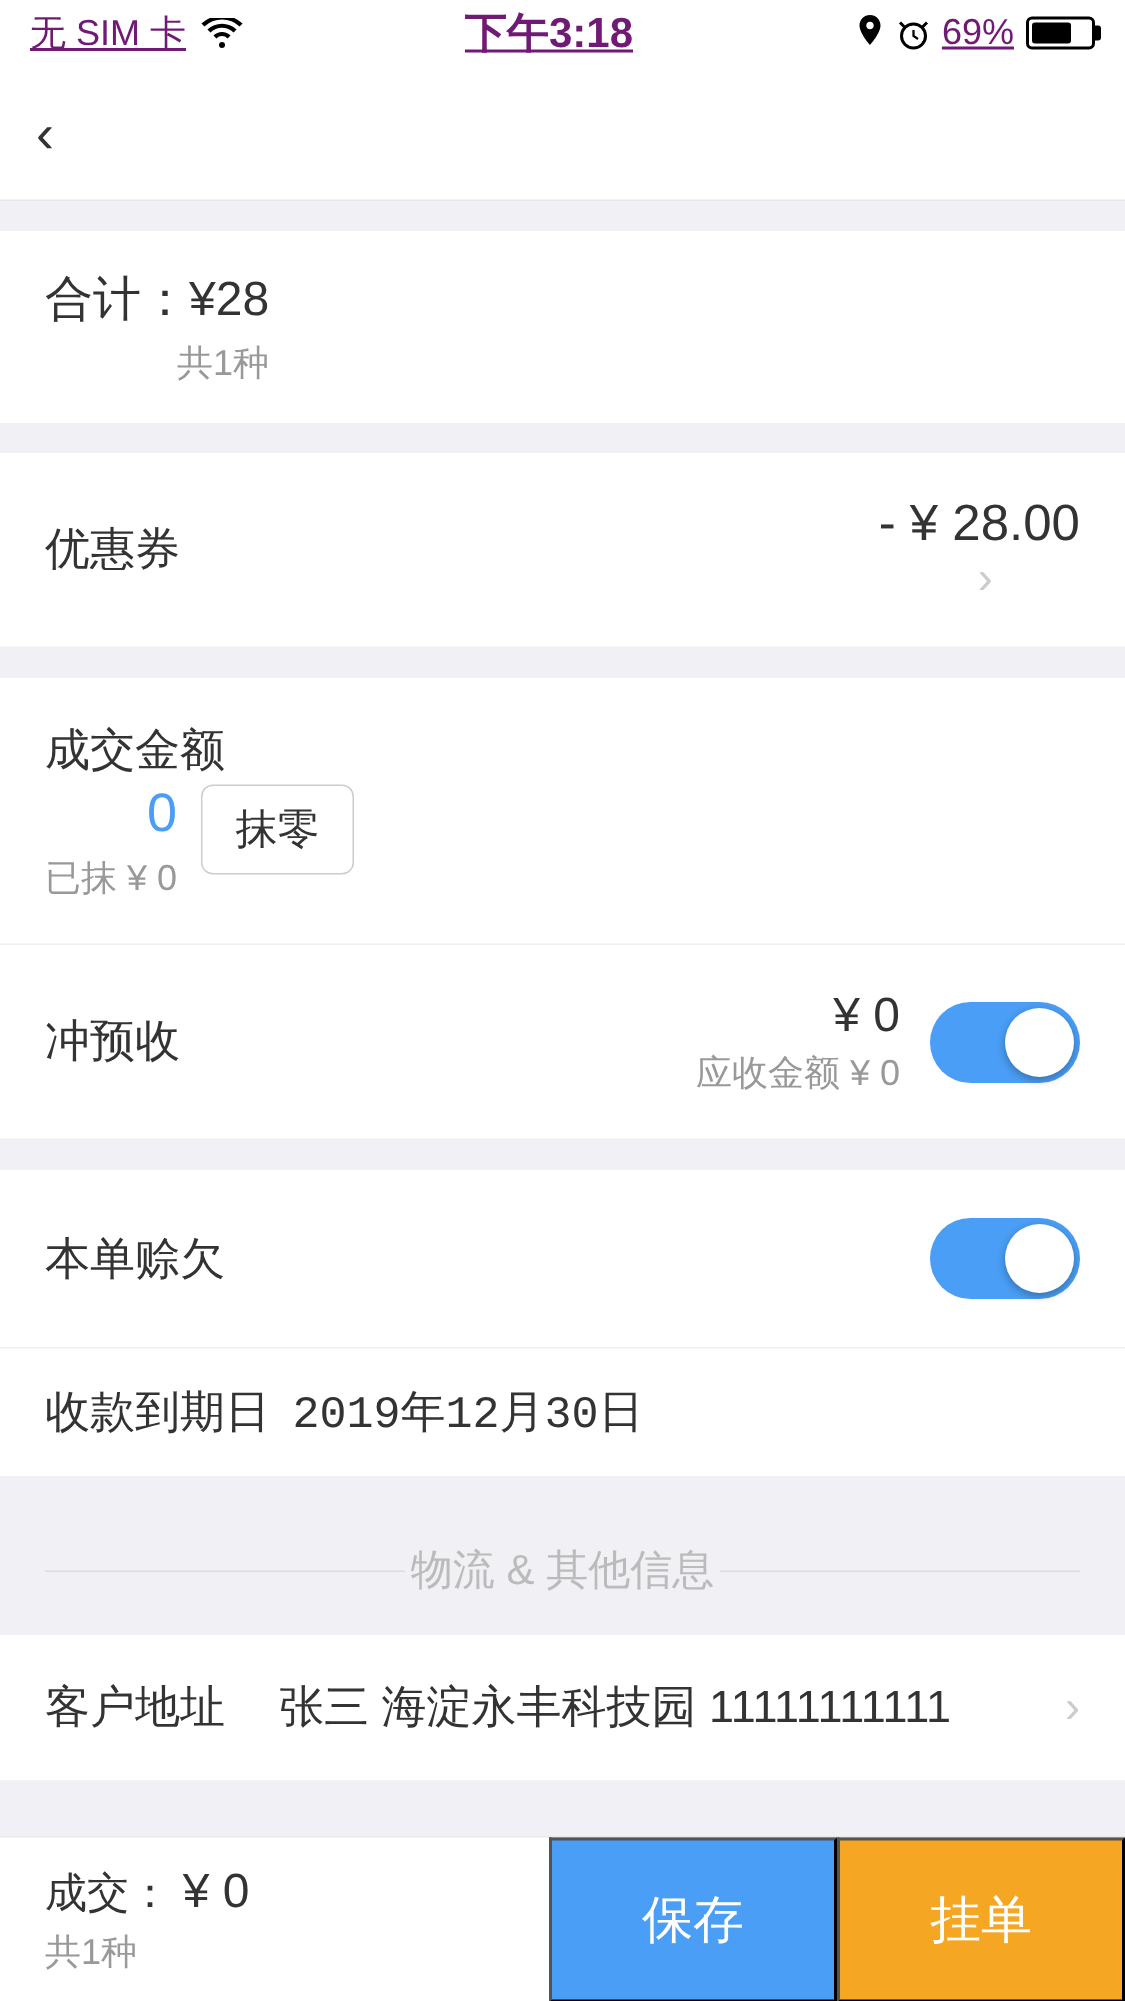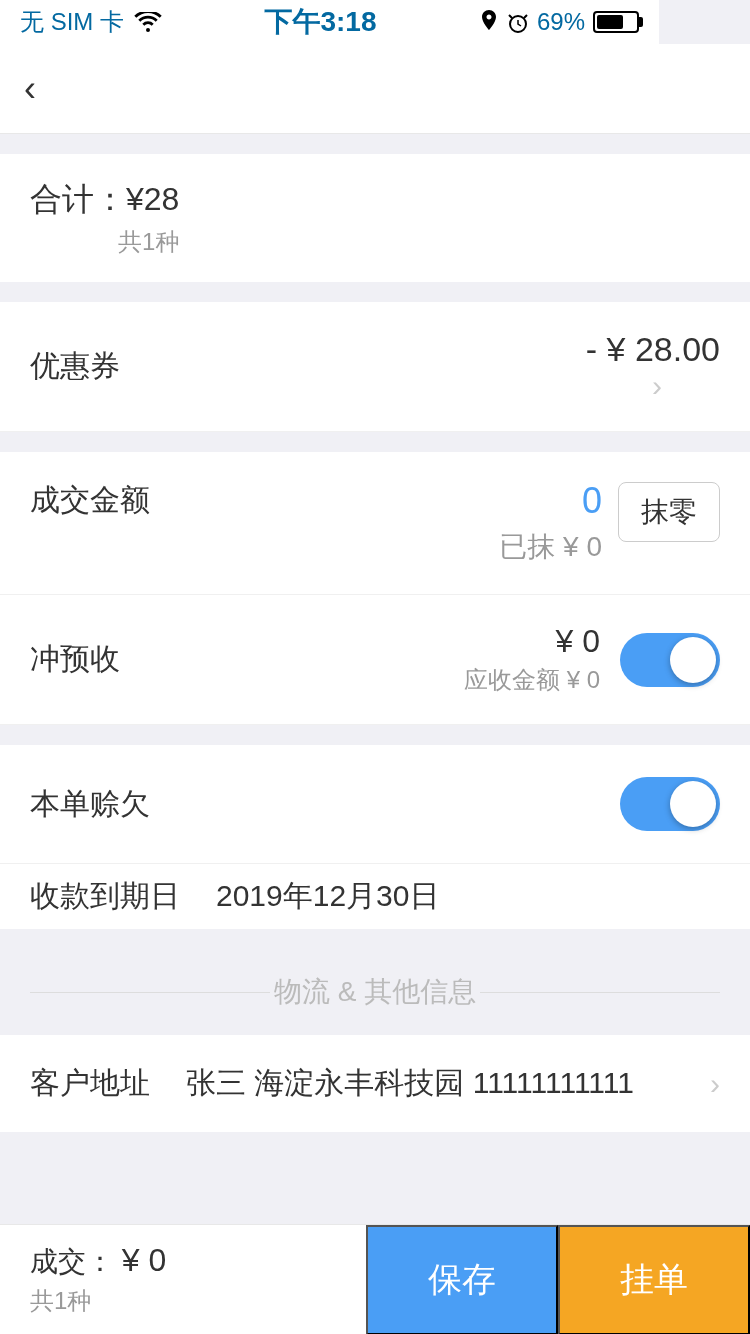--- a/index.html
+++ b/index.html
@@ -9,30 +9,31 @@
       min-height: 1334px;
       background: #f0f0f5;
       font-family: -apple-system, 'PingFang SC', 'Helvetica Neue', sans-serif;
       font-size: 28px;
       color: #333;
       position: relative;
     }
 
     
     .status-bar {
-      width: 659px;
+      width: 750px;
       height: 44px;
       background: #fff;
       display: flex;
       align-items: center;
       justify-content: space-between;
       padding: 0 20px;
       font-size: 24px;
       font-weight: 500;
-      color: #0369a1;
+      color: #701a75;
+      text-decoration: underline;
     }
     .status-left { display: flex; align-items: center; gap: 10px; }
     .status-center { font-size: 28px; font-weight: 600; }
     .status-right { display: flex; align-items: center; gap: 8px; font-size: 24px; }
     .battery-icon {
       width: 46px; height: 22px; border: 2px solid #000; border-radius: 4px;
       position: relative; display: inline-flex; align-items: center; padding: 2px;
     }
     .battery-icon::after {
       content: ''; position: absolute; right: -6px; top: 50%; transform: translateY(-50%);
@@ -104,25 +105,26 @@
     .chevron-right { font-size: 30px; color: #ccc; margin-left: 8px; }
 
     
     .transaction-row {
       background: #fff;
       padding: 28px 30px;
       display: flex;
       align-items: flex-start;
       justify-content: space-between;
       border-bottom: 1px solid #f0f0f0;
+      flex-direction: column;
     }
     .transaction-right { display: flex; align-items: flex-start; gap: 16px; }
     .transaction-value-area { display: flex; flex-direction: column; align-items: flex-end; }
     .amount-value { font-size: 36px; color: #4a9ef5; font-weight: 500; }
-    .amount-sub { font-size: 28px; color: #999; margin-top: 6px; }
+    .amount-sub { font-size: 24px; color: #999; margin-top: 6px; }
     .round-btn {
       border: 1.5px solid #ccc; border-radius: 8px;
       padding: 10px 22px; font-size: 28px; color: #333;
       background: #fff; cursor: pointer; white-space: nowrap;
       margin-top: 2px;
     }
 
     
     .prereceipt-row {
       background: #fff;
@@ -155,25 +157,26 @@
       background: #fff;
       padding: 32px 30px;
       display: flex;
       align-items: center;
       justify-content: space-between;
     }
 
     
     .duedate-row {
       background: #fff;
-      padding: 12px 30px;
-      display: flex;
-      align-items: center;
-      gap: 36px;
+      padding: 22px 30px;
+      display: flex;
+      align-items: center;
+      gap: 15px;
       border-top: 1px solid #f0f0f0;
+      font-family: Liberation Mono, monospace;
     }
     .duedate-label { font-size: 30px; color: #333; }
     .duedate-value { font-size: 30px; color: #333; }
 
     
     .logistics-section {
       background: #f0f0f5;
       padding: 24px 30px;
       text-align: center;
     }

